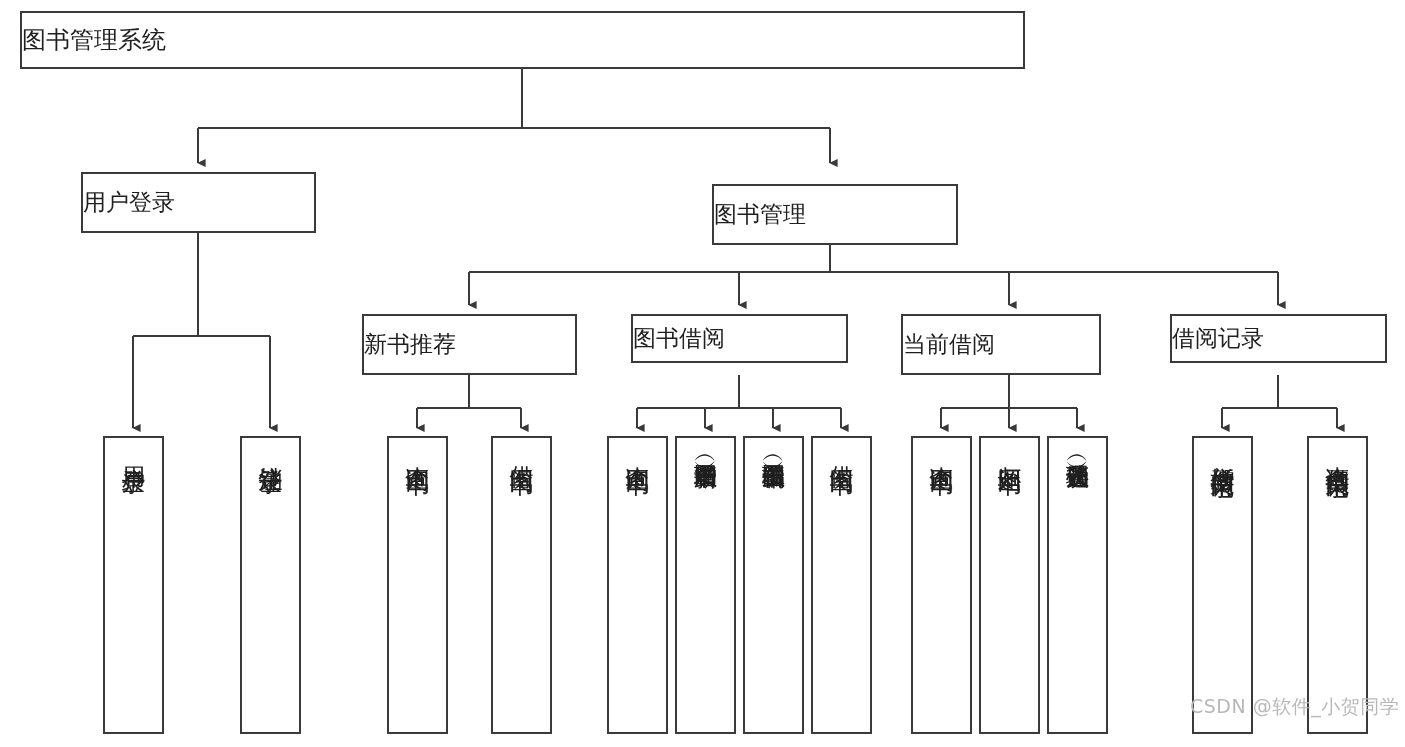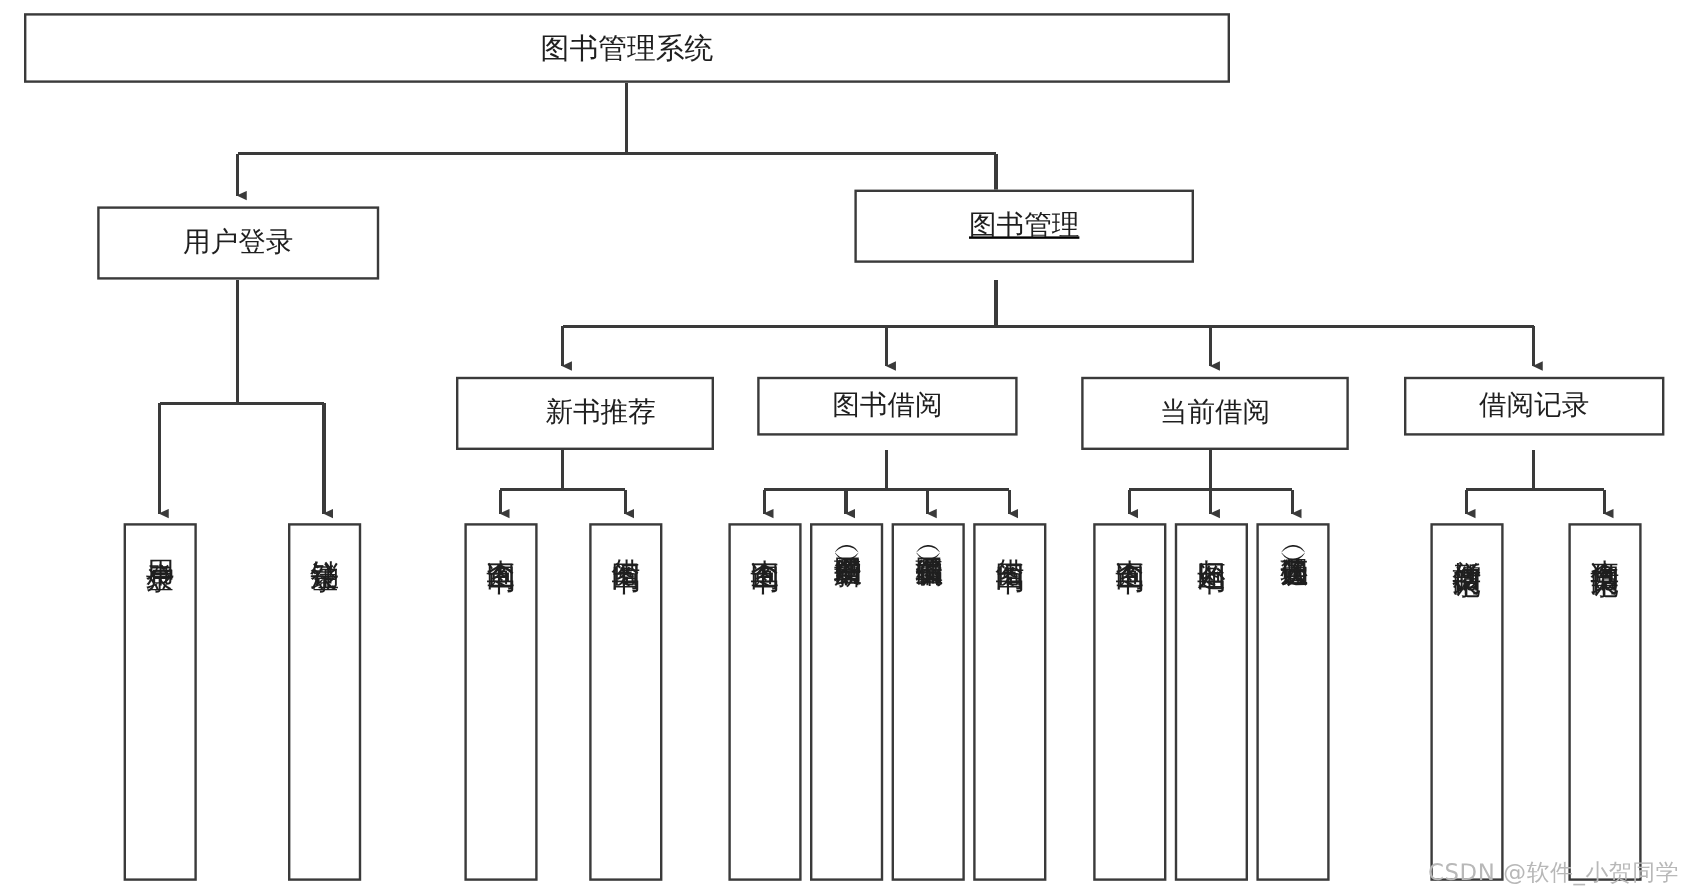--- a/index.html
+++ b/index.html
@@ -25,21 +25,21 @@
     width: 1405px;
     height: 747px;
   }
   .node {
     position: absolute;
     box-sizing: border-box;
     background: #ffffff;
     border: 2px solid #3a3a3a;
     display: flex;
     align-items: center;
-    justify-content: center;
+    justify-content: flex-start;
     overflow: hidden;
   }
   .node-label {
     color: #1f1f1f;
     line-height: 1.18;
     white-space: nowrap;
     text-align: center;
   }
   
   .node.horizontal .node-label {
@@ -131,33 +131,33 @@
   </svg>
 
   <div class="node root horizontal" style="left:20px; top:11px; width:1005px; height:58px;">
     <span class="node-label">图书管理系统</span>
   </div>
 
   <div class="node horizontal" style="left:81px; top:172px; width:235px; height:61px;">
     <span class="node-label">用户登录</span>
   </div>
 
-  <div class="node horizontal" style="left:712px; top:158px; width:283px; height:61px;text-decoration:underline;">
+  <div class="node horizontal" style="left:712px; top:184px; width:246px; height:61px;">
     <span class="node-label">图书管理</span>
   </div>
 
-  <div class="node horizontal" style="left:380px; top:314px; width:215px; height:61px;padding-left:26px;">
+  <div class="node horizontal" style="left:362px; top:314px; width:215px; height:61px;">
     <span class="node-label">新书推荐</span>
   </div>
 
   <div class="node horizontal" style="left:631px; top:314px; width:217px; height:49px;">
     <span class="node-label">图书借阅</span>
   </div>
 
-  <div class="node horizontal" style="left:901px; top:314px; width:223px; height:61px;">
+  <div class="node horizontal" style="left:901px; top:314px; width:200px; height:61px;">
     <span class="node-label">当前借阅</span>
   </div>
 
   <div class="node horizontal" style="left:1170px; top:314px; width:217px; height:49px;">
     <span class="node-label">借阅记录</span>
   </div>
 
   <div class="node vertical" style="left:103px; top:436px; width:61px; height:298px;">
     <span class="node-label">用户登录</span>
   </div>
@@ -203,15 +203,15 @@
   </div>
 
   <div class="node vertical" style="left:1192px; top:436px; width:61px; height:298px;">
     <span class="node-label">新增借阅记录</span>
   </div>
 
   <div class="node vertical" style="left:1307px; top:436px; width:61px; height:298px;">
     <span class="node-label">查询借阅记录</span>
   </div>
 
-  <div class="watermark" style="left:1190px; top:714px;">CSDN @软件_小贺同学</div>
+  <div class="watermark" style="left:1190px; top:694px;">CSDN @软件_小贺同学</div>
 
 </div>
 
 </body></html>

